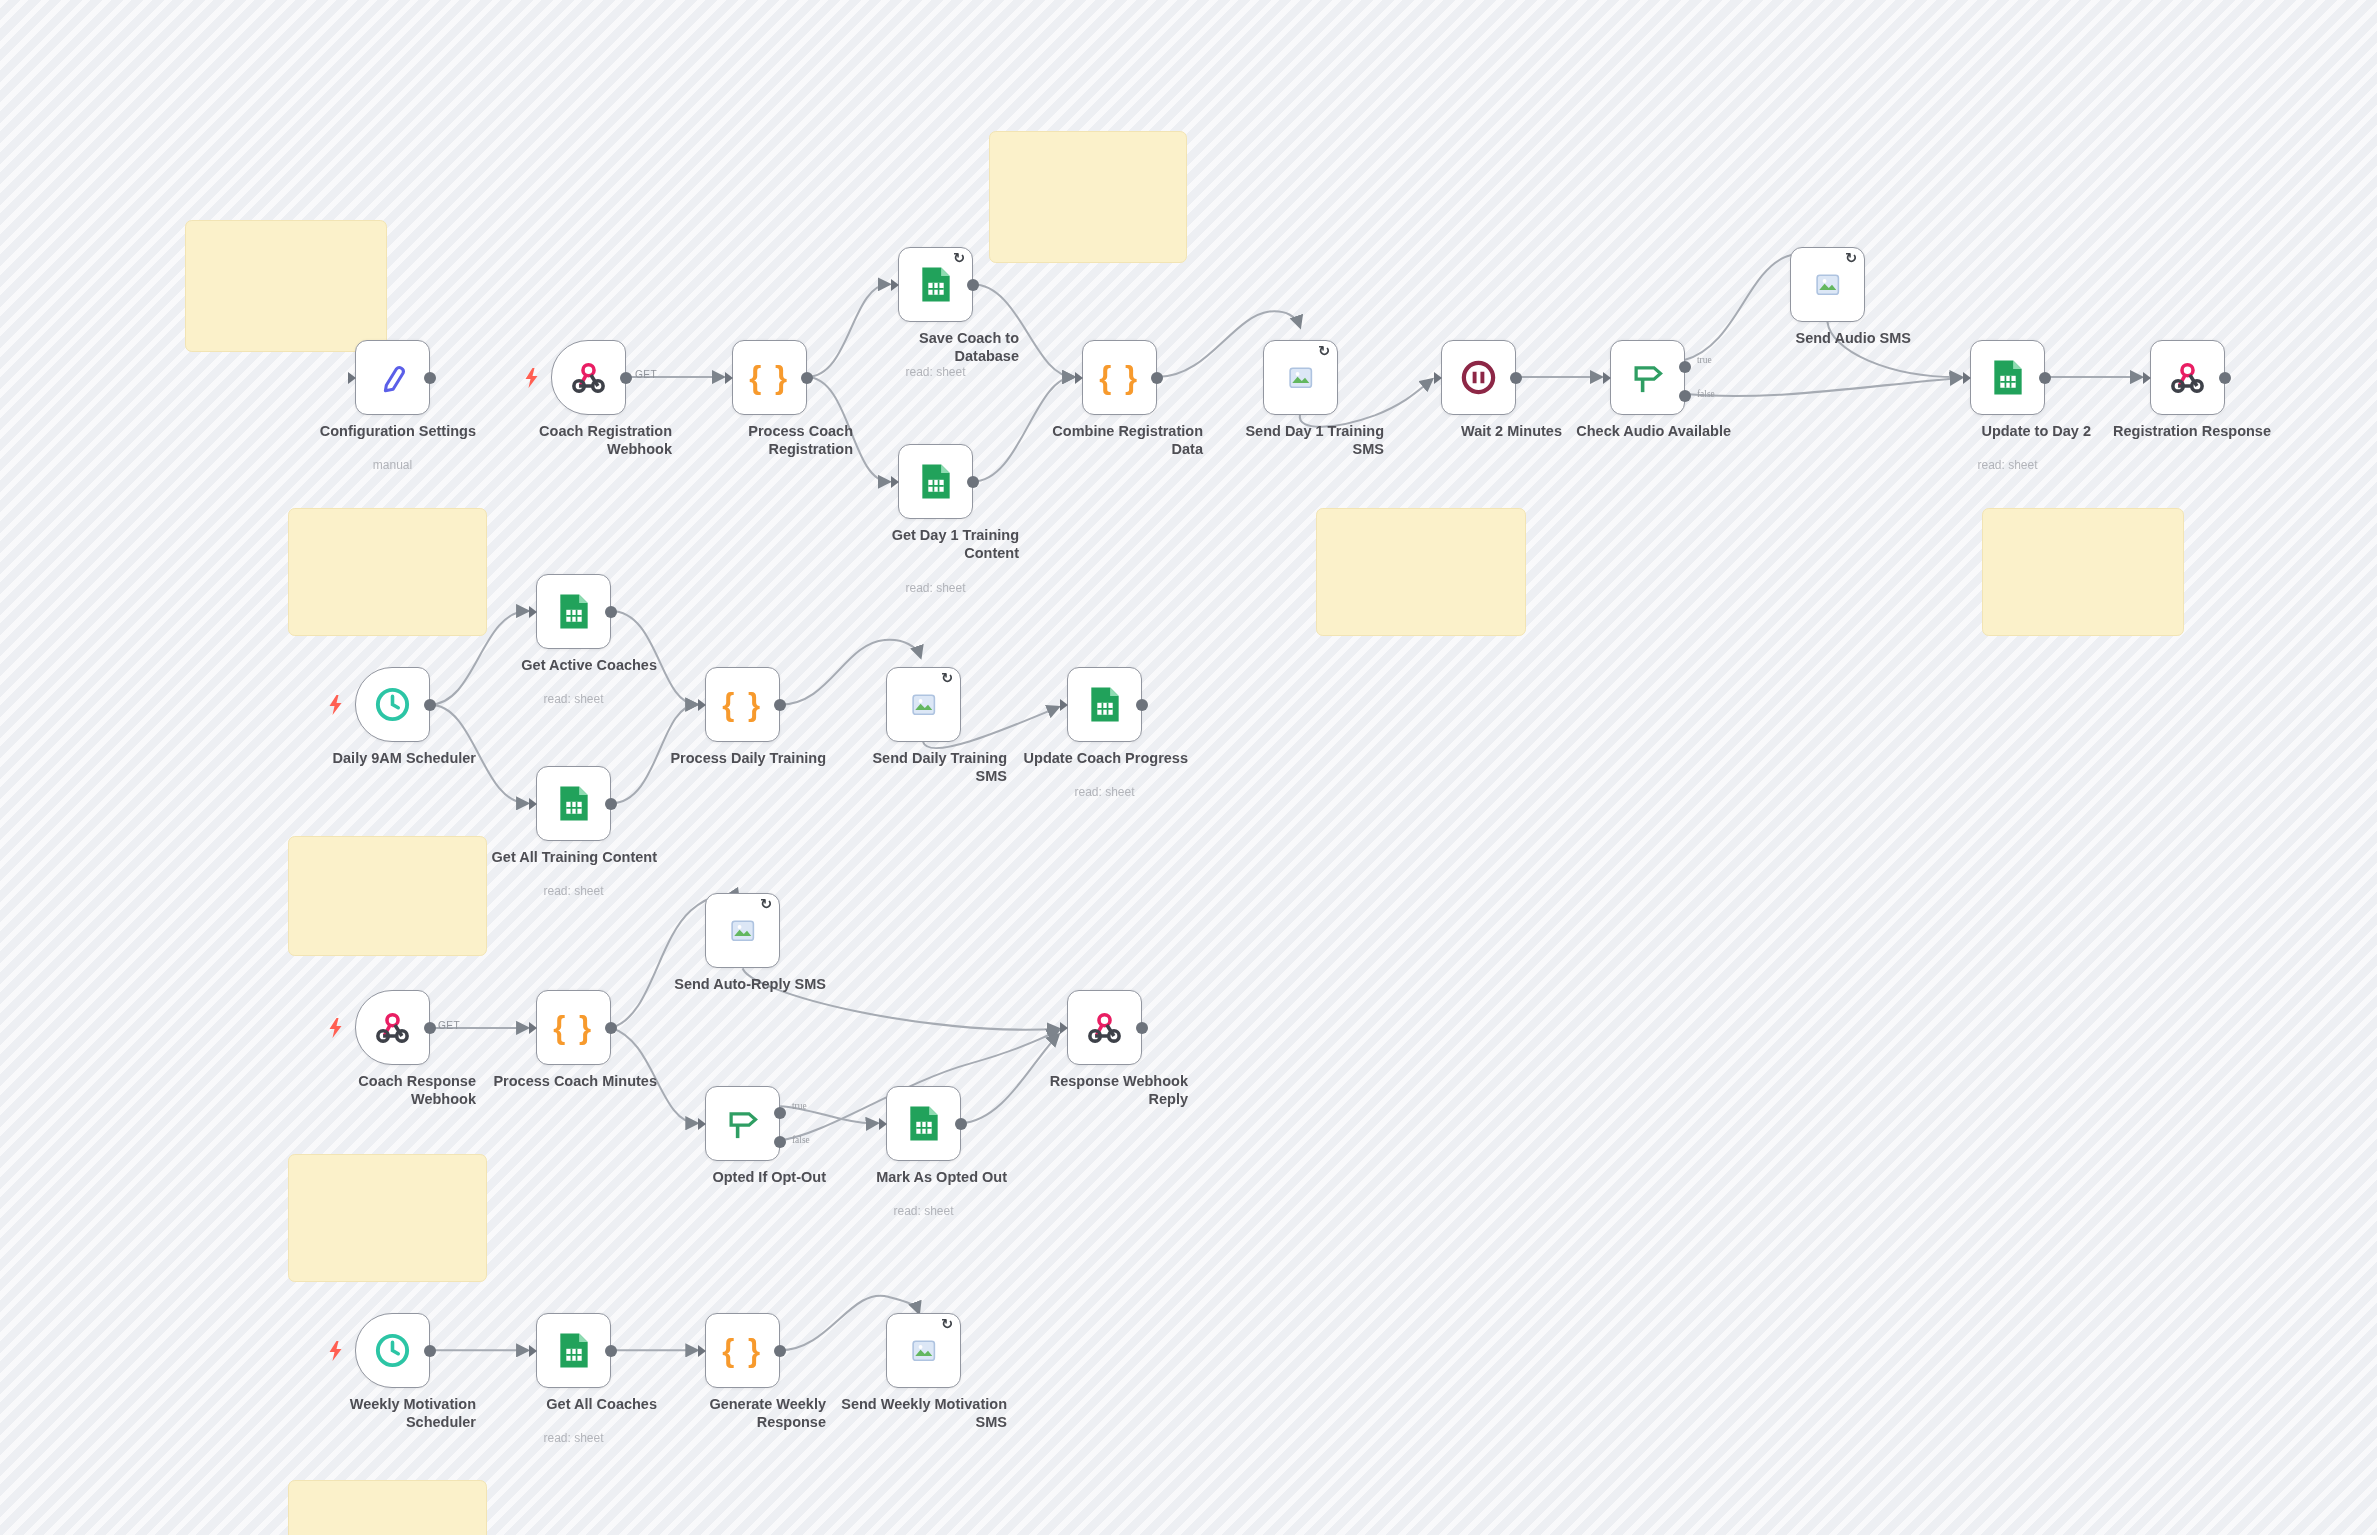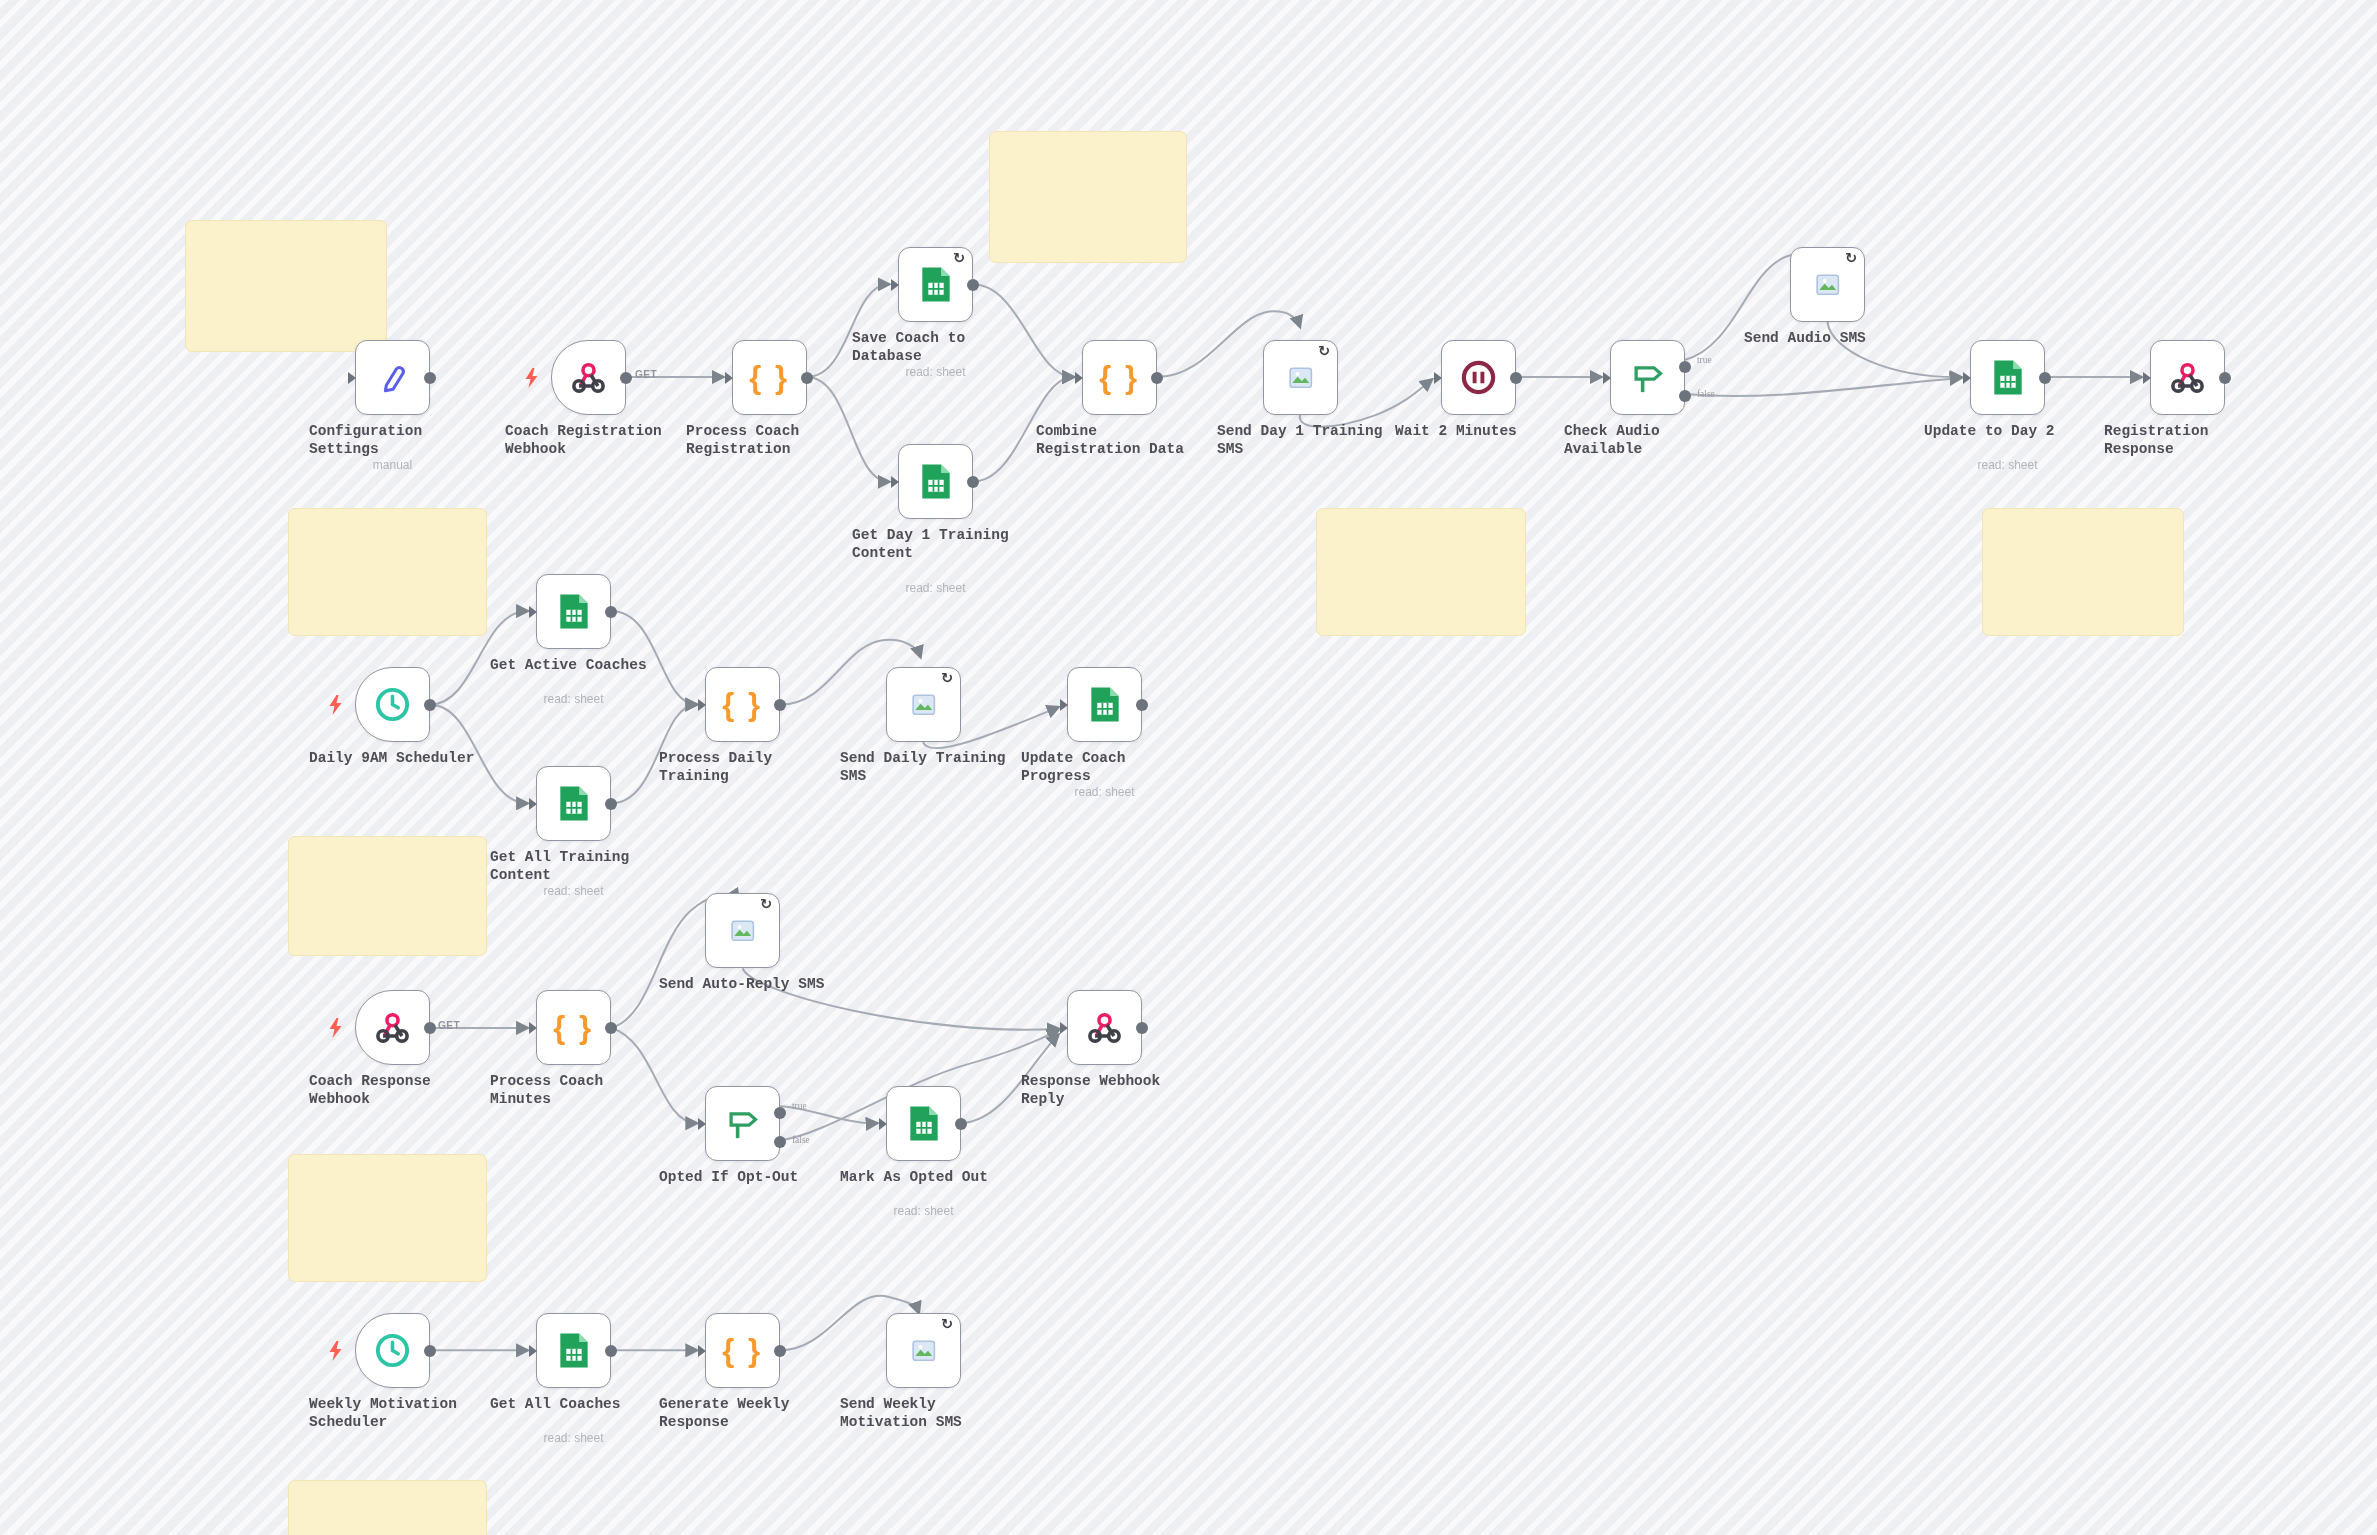--- a/index.html
+++ b/index.html
@@ -11,34 +11,34 @@
   }
   .canvas{position:absolute;inset:0;}
   .sticky{position:absolute;background:#fbf1ca;border:0.9px solid #f2e4b4;border-radius:6.8px;z-index:0;}
   #wires{position:absolute;left:0;top:0;z-index:1;}
   .node{position:absolute;width:75px;z-index:2;}
   .box{width:75px;height:75px;background:#ffffff;border:1.7px solid #9296a0;border-radius:12px;
        position:relative;display:flex;align-items:center;justify-content:center;
        box-shadow:0 0.9px 2.6px rgba(60,64,70,.08);box-sizing:border-box;}
   .t-round .box{border-radius:37px 12px 12px 37px;}
   .lbl{position:absolute;top:82px;left:50%;transform:translateX(-50%);width:167px;
-       text-align:left;font-size:14.5px;font-weight:700;color:#4e4e54;line-height:1.25;font-family:Liberation Mono, monospace;}
+       text-align:right;font-size:14.5px;font-weight:700;color:#4e4e54;line-height:1.25;}
   .sub{position:absolute;top:82px;left:50%;transform:translateX(-50%);width:167px;margin-top:16px;
        text-align:center;font-size:12px;color:#b2b4ba;line-height:1.2;}
   .sub.one{top:102px;} .sub.two{top:121px;}
   .pout{position:absolute;right:-6.8px;top:50%;margin-top:-6px;width:12px;height:12px;border-radius:50%;background:#6d737c;}
   .pout.p1{top:20.4px;margin-top:0;} .pout.p2{top:49px;margin-top:0;}
   .pin{position:absolute;left:-8.5px;top:50%;transform:translateY(-50%);width:0;height:0;
        border-left:8.5px solid #6d737c;border-top:6px solid transparent;border-bottom:6px solid transparent;}
   .bolt{position:absolute;left:-29px;top:50%;transform:translateY(-50%);width:17px;height:22px;}
   .badge{position:absolute;top:3.4px;right:6.8px;font-family:"DejaVu Sans",sans-serif;
          font-size:14.5px;font-weight:700;color:#3f4349;line-height:1;}
   .code-g{font-size:31px;font-weight:700;color:#f79a2d;letter-spacing:2.6px;}
   .portlbl{position:absolute;z-index:2;font-size:9.4px;color:#9a9da3;font-family:Liberation Serif, serif;}
-  .getlbl{position:absolute;z-index:2;font-size:10.2px;font-weight:700;color:#8f939a;letter-spacing:0.4px;}
+  .getlbl{position:absolute;z-index:2;font-size:10.2px;font-weight:400;color:#8f939a;letter-spacing:0.4px;}
 </style>
 </head>
 <body>
 
 <div class="canvas">
 
   <div class="sticky" style="left:185px;top:220px;width:200px;height:130px"></div>
   <div class="sticky" style="left:989px;top:131px;width:196px;height:130px"></div>
   <div class="sticky" style="left:288px;top:508px;width:197px;height:126px"></div>
   <div class="sticky" style="left:1316px;top:508px;width:208px;height:126px"></div>

